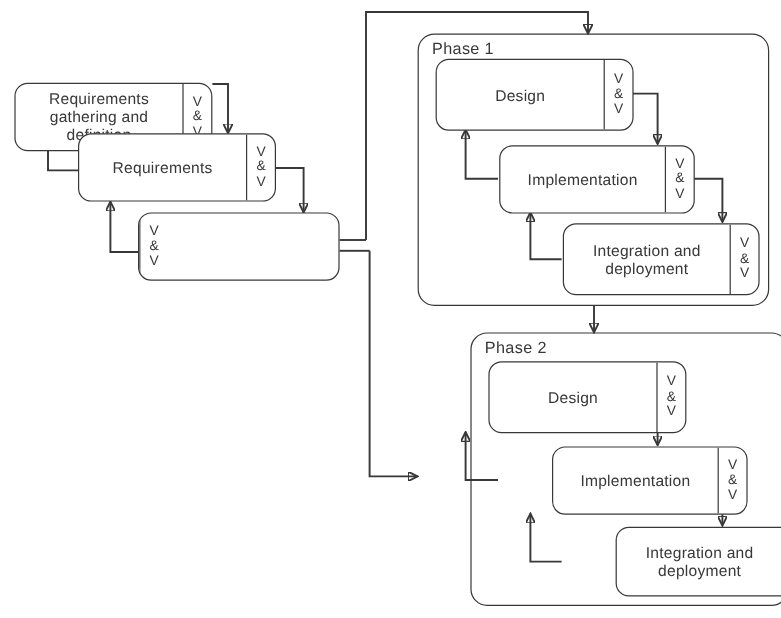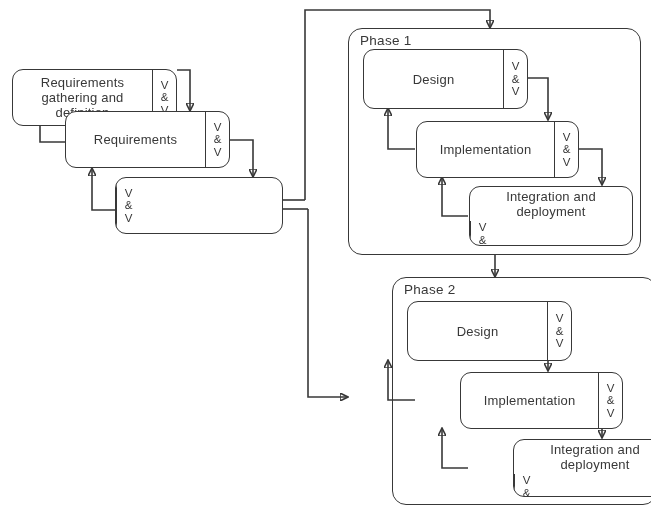--- a/index.html
+++ b/index.html
@@ -44,21 +44,21 @@
   }
 
   
   .box-req  { left:12px;  top:41px;  width:165px; height:57px;margin-top:28px; }
   .box-spec { left:65px;  top:111px; width:165px; height:57px; }
   .box-plan { left:115px; top:177px; width:168px; height:57px; }
 
   
   .box-design { left:14px;  width:165px; height:60px; }
   .box-impl   { left:67px;  width:163px; height:57px; }
-  .box-integ  { left:120px; width:164px; height:60px;flex-direction:column; }
+  .box-integ  { left:120px; width:164px; height:60px; }
   .phase-1 .box-design { top:20px; }
   .phase-1 .box-impl   { top:92px; }
   .phase-1 .box-integ  { top:157px; }
   .phase-2 .box-design { top:23px; }
   .phase-2 .box-impl   { top:94px; }
   .phase-2 .box-integ  { top:161px; height:58px; }
 </style>
 </head>
 <body>
 

